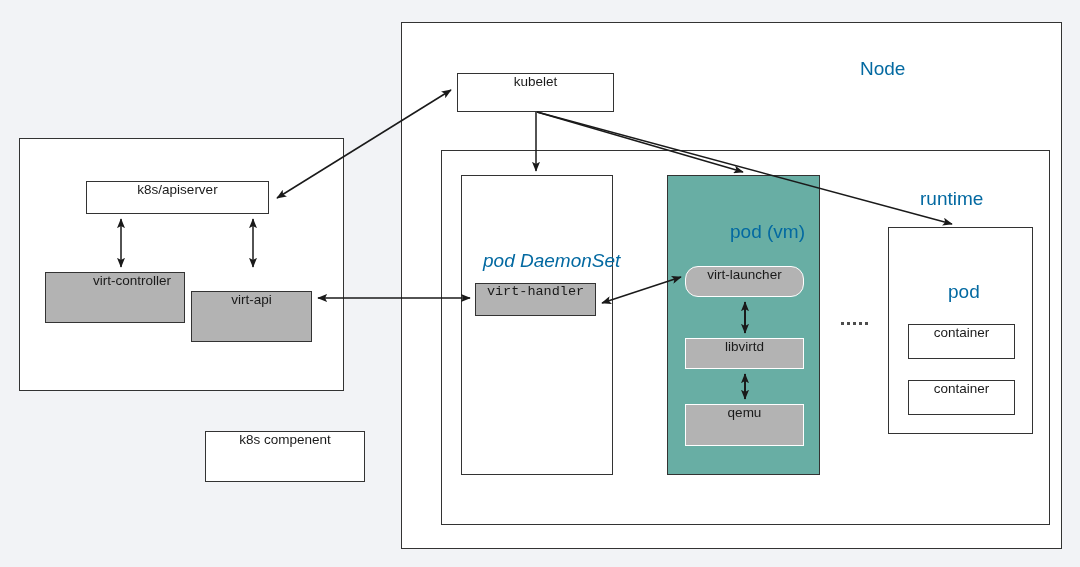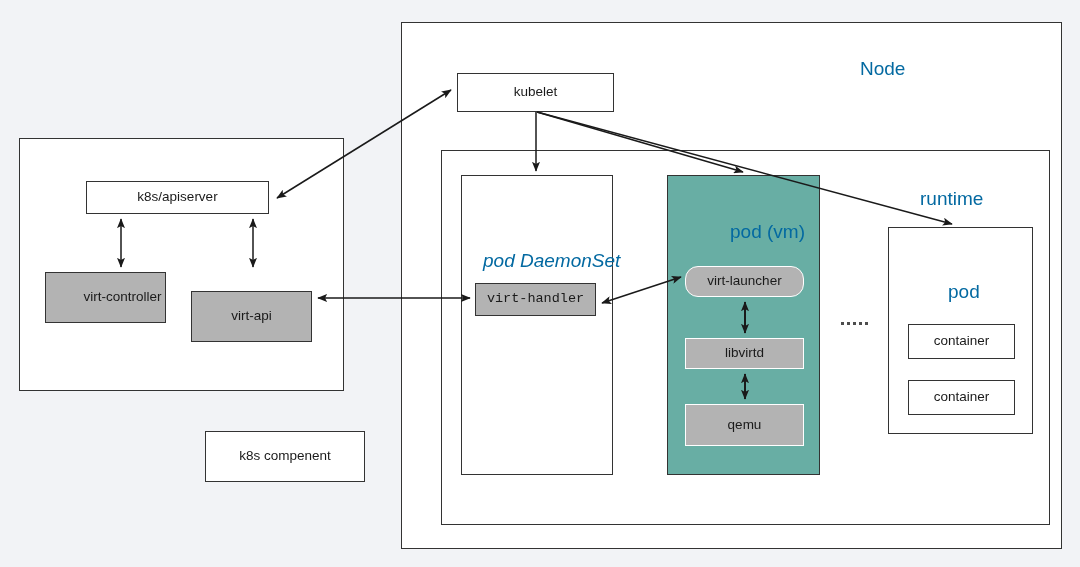--- a/index.html
+++ b/index.html
@@ -17,21 +17,21 @@
     height: 567px;
     background: #f2f3f6;
     overflow: hidden;
   }
   .box {
     position: absolute;
     box-sizing: border-box;
     border: 1.6px solid #333333;
     background: #ffffff;
     display: flex;
-    align-items: center;
+    align-items: flex-start;
     justify-content: center;
   }
   .label {
     position: absolute;
     color: #0369a1;
     font-size: 19px;
     line-height: 1.2;
     white-space: nowrap;
   }
   .boxlabel {
@@ -81,21 +81,21 @@
 <body>
 
 <div id="canvas">
 
   <div class="box plain-container" style="left:19px; top:138px; width:325px; height:253px;"></div>
 
   <div class="box" style="left:86px; top:181px; width:183px; height:33px;">
     <span class="boxlabel">k8s/apiserver</span>
   </div>
 
-  <div class="box grayfill" style="left:45px; top:272px; width:121px; height:51px;padding-left:34px;">
+  <div class="box grayfill" style="left:45px; top:272px; width:140px; height:51px;padding-left:34px;">
     <span class="boxlabel">virt-controller</span>
   </div>
 
   <div class="box grayfill" style="left:191px; top:272px; width:121px; height:51px;margin-top:19px;">
     <span class="boxlabel">virt-api</span>
   </div>
 
 
   <div class="box" style="left:205px; top:431px; width:160px; height:51px;">
     <span class="boxlabel">k8s compenent</span>

